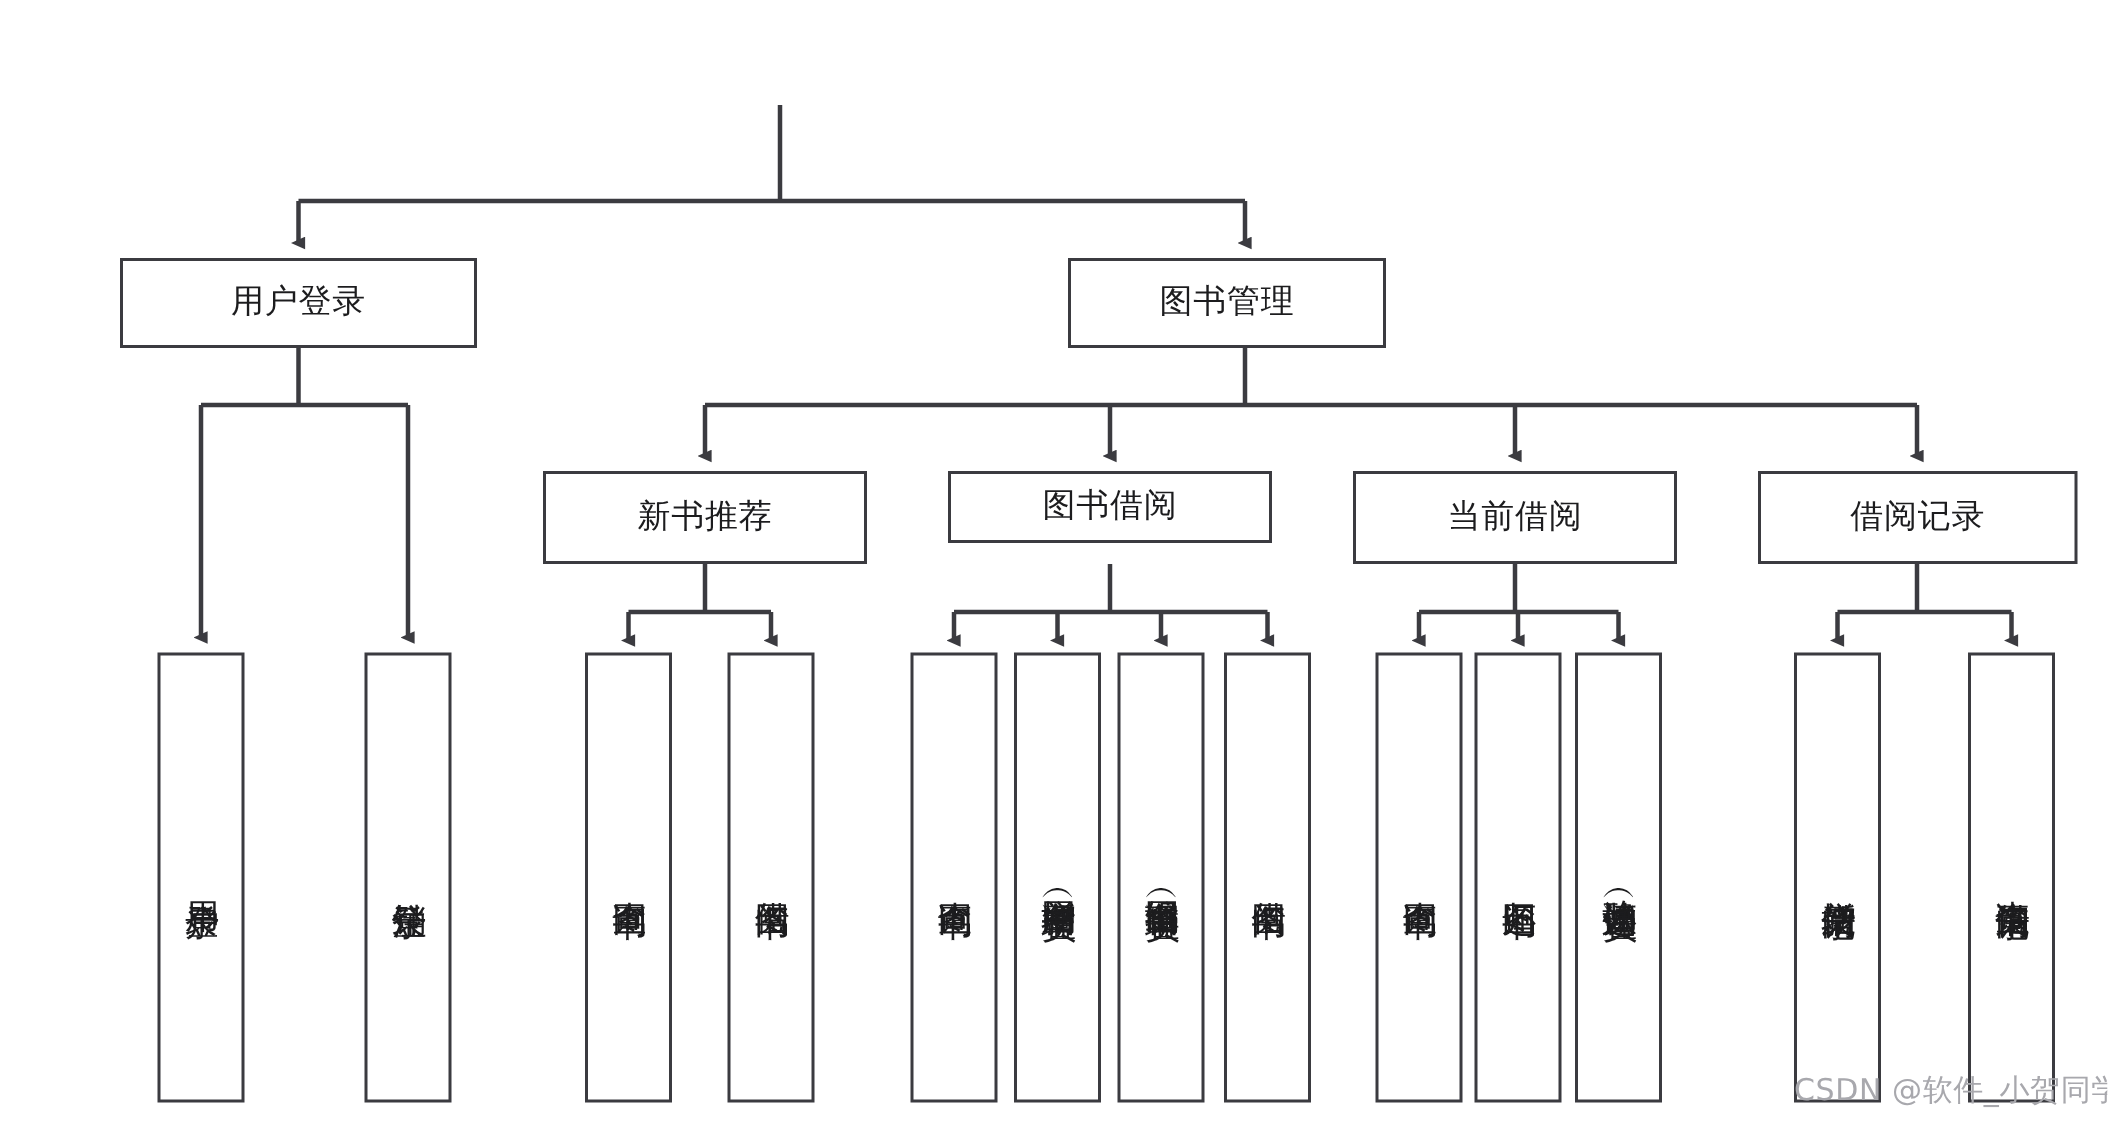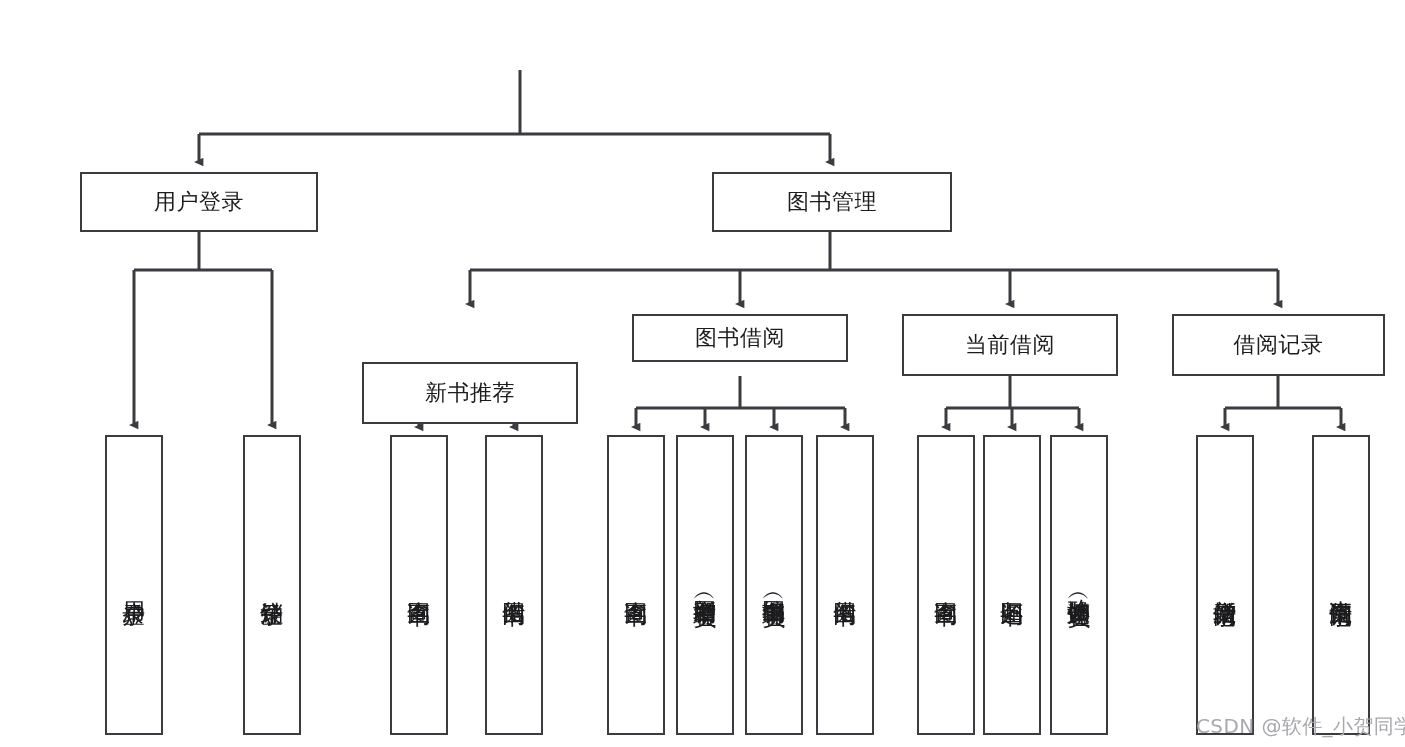--- a/index.html
+++ b/index.html
@@ -125,25 +125,25 @@
       <path d="M1225,408 L1341,408"></path>
       <path d="M1225,408 L1225,427" marker-end="url(#arrow)"></path>
       <path d="M1341,408 L1341,427" marker-end="url(#arrow)"></path>
     </g>
   </svg>
 
 
   <div class="node horiz" style="left:80px; top:172px; width:238px; height:60px;">
     <span class="node-label">用户登录</span>
   </div>
-  <div class="node horiz" style="left:712px; top:172px; width:240px; height:60px;">
+  <div class="node horiz" style="left:712px; top:172px; width:212px; height:60px;">
     <span class="node-label">图书管理</span>
   </div>
 
-  <div class="node horiz" style="left:362px; top:314px; width:216px; height:62px;margin-top:48px;">
+  <div class="node horiz" style="left:362px; top:314px; width:216px; height:62px;">
     <span class="node-label">新书推荐</span>
   </div>
   <div class="node horiz" style="left:632px; top:314px; width:216px; height:48px;">
     <span class="node-label">图书借阅</span>
   </div>
   <div class="node horiz" style="left:902px; top:314px; width:216px; height:62px;">
     <span class="node-label">当前借阅</span>
   </div>
   <div class="node horiz" style="left:1172px; top:314px; width:213px; height:62px;">
     <span class="node-label">借阅记录</span>

